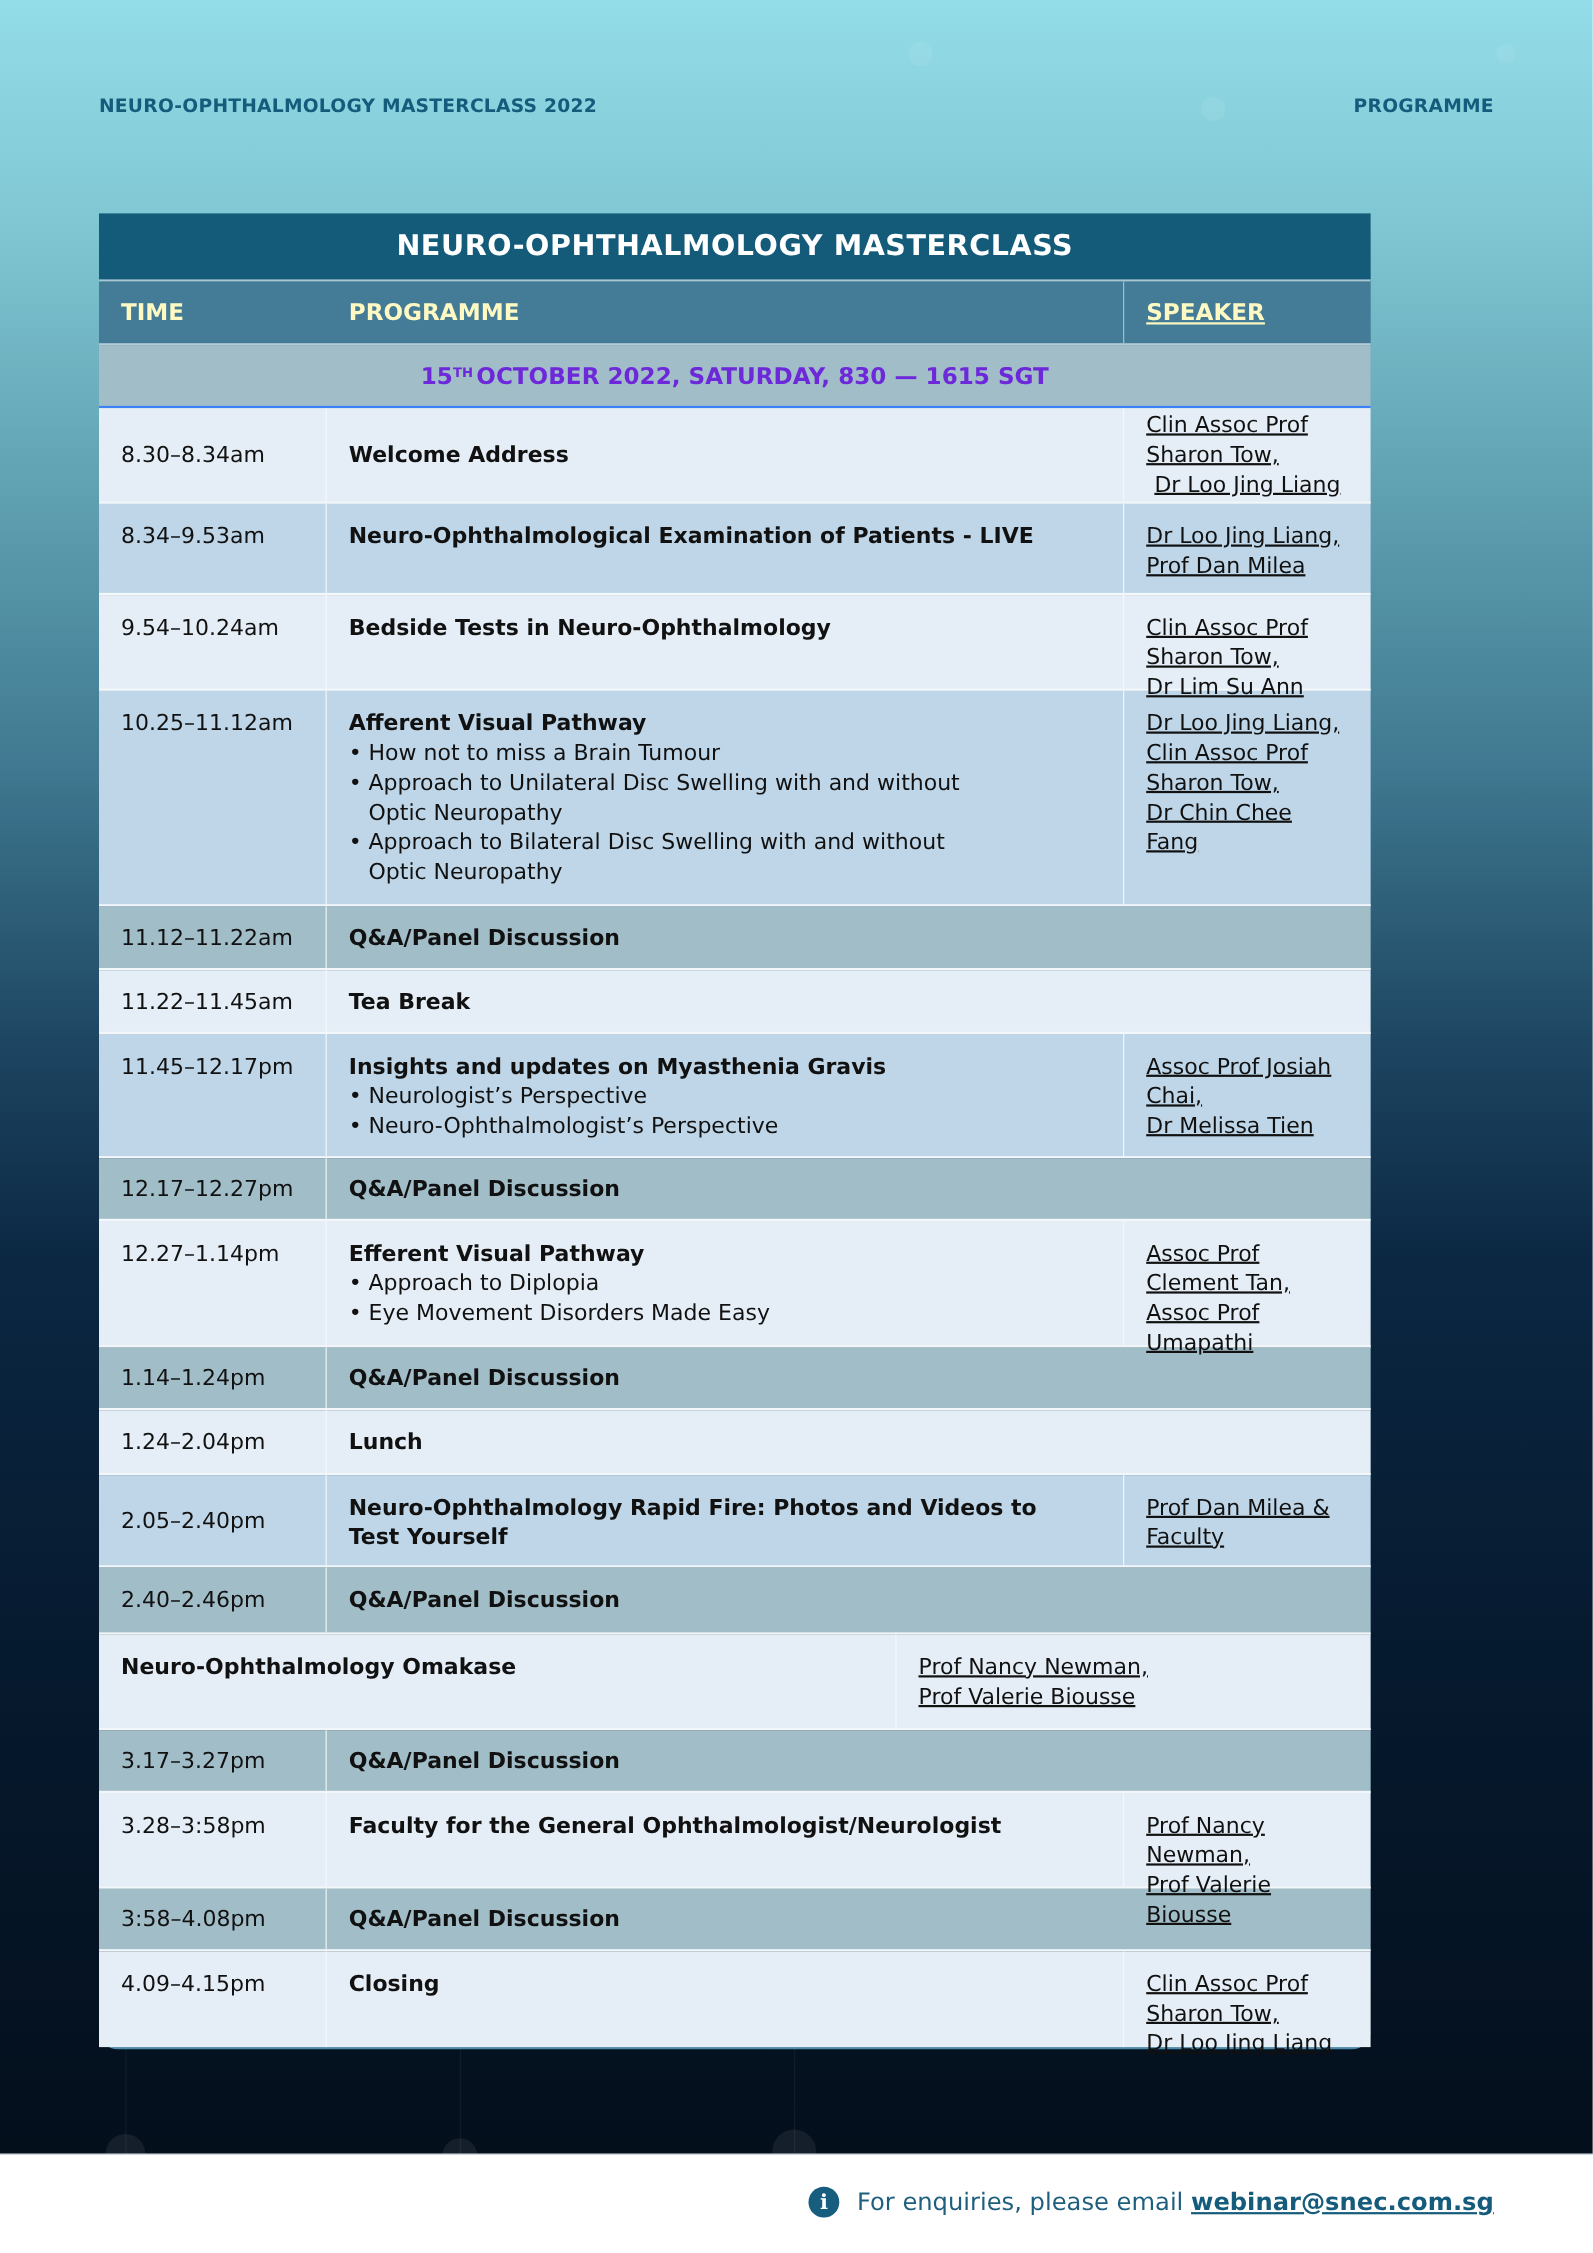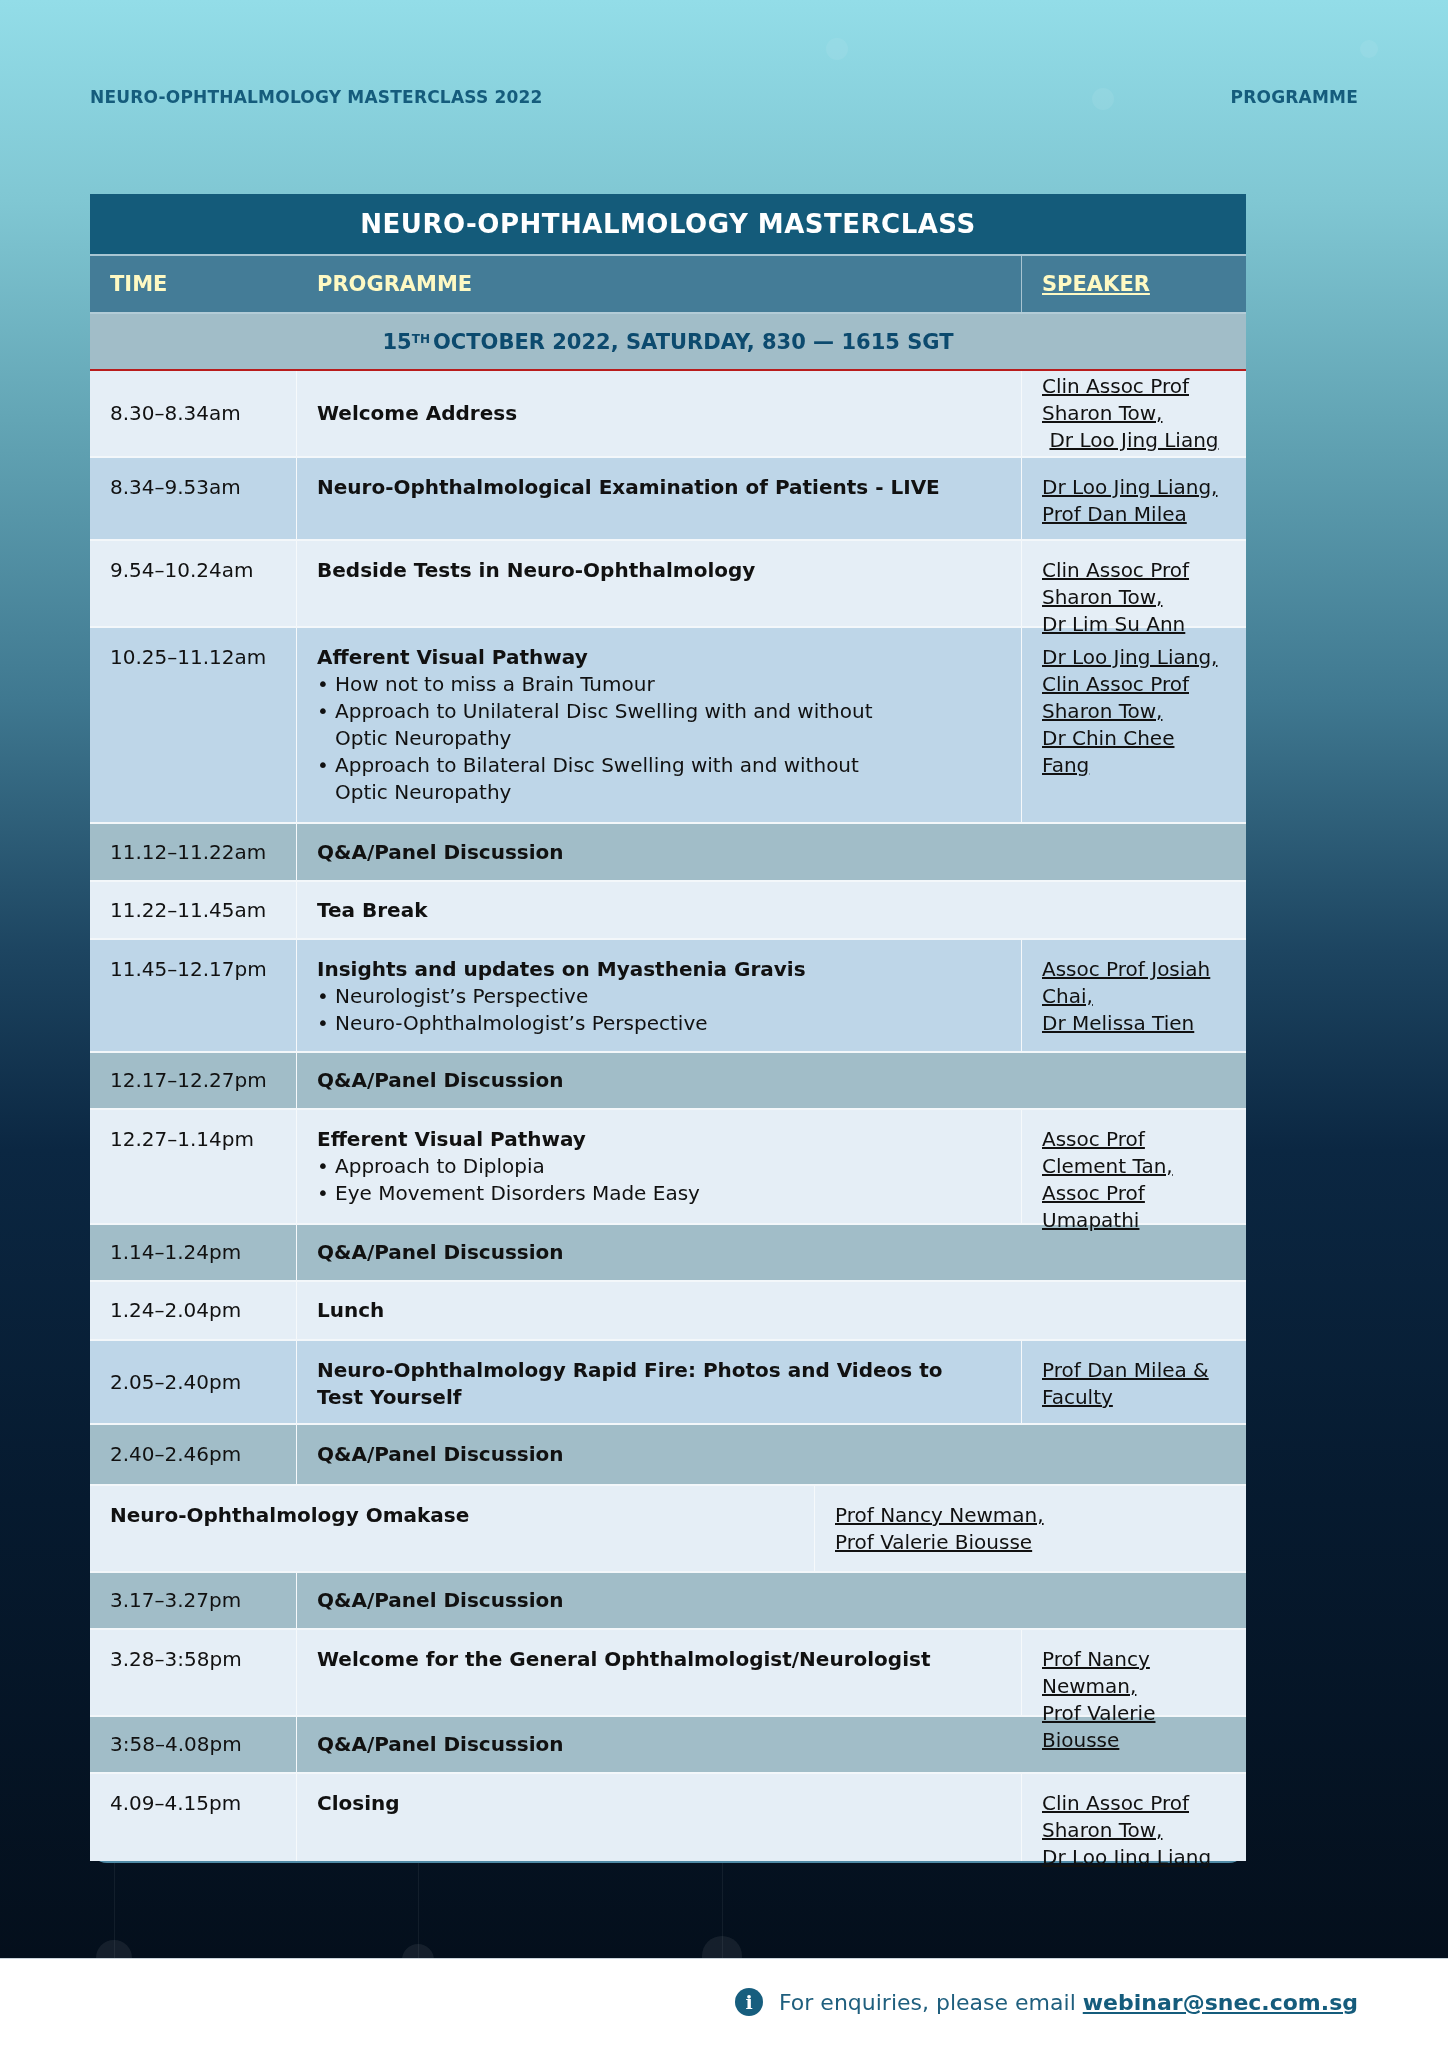--- a/index.html
+++ b/index.html
@@ -48,24 +48,24 @@
     height: 58px; background: #447c97; color: #fef9c3; display: flex;
     font-weight: bold; font-size: 21px;
     border-bottom: 2px solid #b3ccd7;
   }
   .col-header > div { display: flex; align-items: center; padding-left: 20px; }
   .c-time { width: 207px; flex: none; }
   .c-prog { width: 724px; flex: none; }
   .c-spk { flex: 1; text-decoration: underline; }
   .col-header .c-spk { border-left: 1px solid #a9c4d1; }
   .date-bar {
-    height: 57px; background: #a1bdc8; color: #0c4a6e;
+    height: 57px; background: #a1bdc8; color: #6d28d9;
     display: flex; align-items: center; justify-content: center;
     font-weight: bold; font-size: 21px;
-    border-bottom: 2px solid #b91c1c;
+    border-bottom: 2px solid #3b82f6;
   }
   .date-bar sup { font-size: 12px; position: relative; top: -3px; margin-right: 3px; }
   .row {
     display: flex; border-bottom: 2px solid #f3f7fa;
     font-size: 20px; color: #111;
   }
   .row > div { padding: 16px 20px 14px 20px; line-height: 27px; }
   .row .c-time { border-right: 1px solid #f6f9fb; }
   .row .c-prog.span { width: auto; flex: 1; }
   .row .c-spk { border-left: 1px solid #f6f9fb; }
@@ -257,21 +257,21 @@
     </div>
   </div>
 
   <div class="row qa center" style="height:57px">
     <div class="c-time">3.17–3.27pm</div>
     <div class="c-prog span prog-title">Q&amp;A/Panel Discussion</div>
   </div>
 
   <div class="row light" style="height:87px">
     <div class="c-time">3.28–3:58pm</div>
-    <div class="c-prog prog-title">Welcome for the General Ophthalmologist/Neurologist</div>
+    <div class="c-prog prog-title">Faculty for the General Ophthalmologist/Neurologist</div>
     <div class="c-spk">
       <div>Prof Nancy Newman,</div>
       <div>Prof Valerie Biousse</div>
     </div>
   </div>
 
   <div class="row qa center" style="height:57px">
     <div class="c-time">3:58–4.08pm</div>
     <div class="c-prog span prog-title">Q&amp;A/Panel Discussion</div>
   </div>

